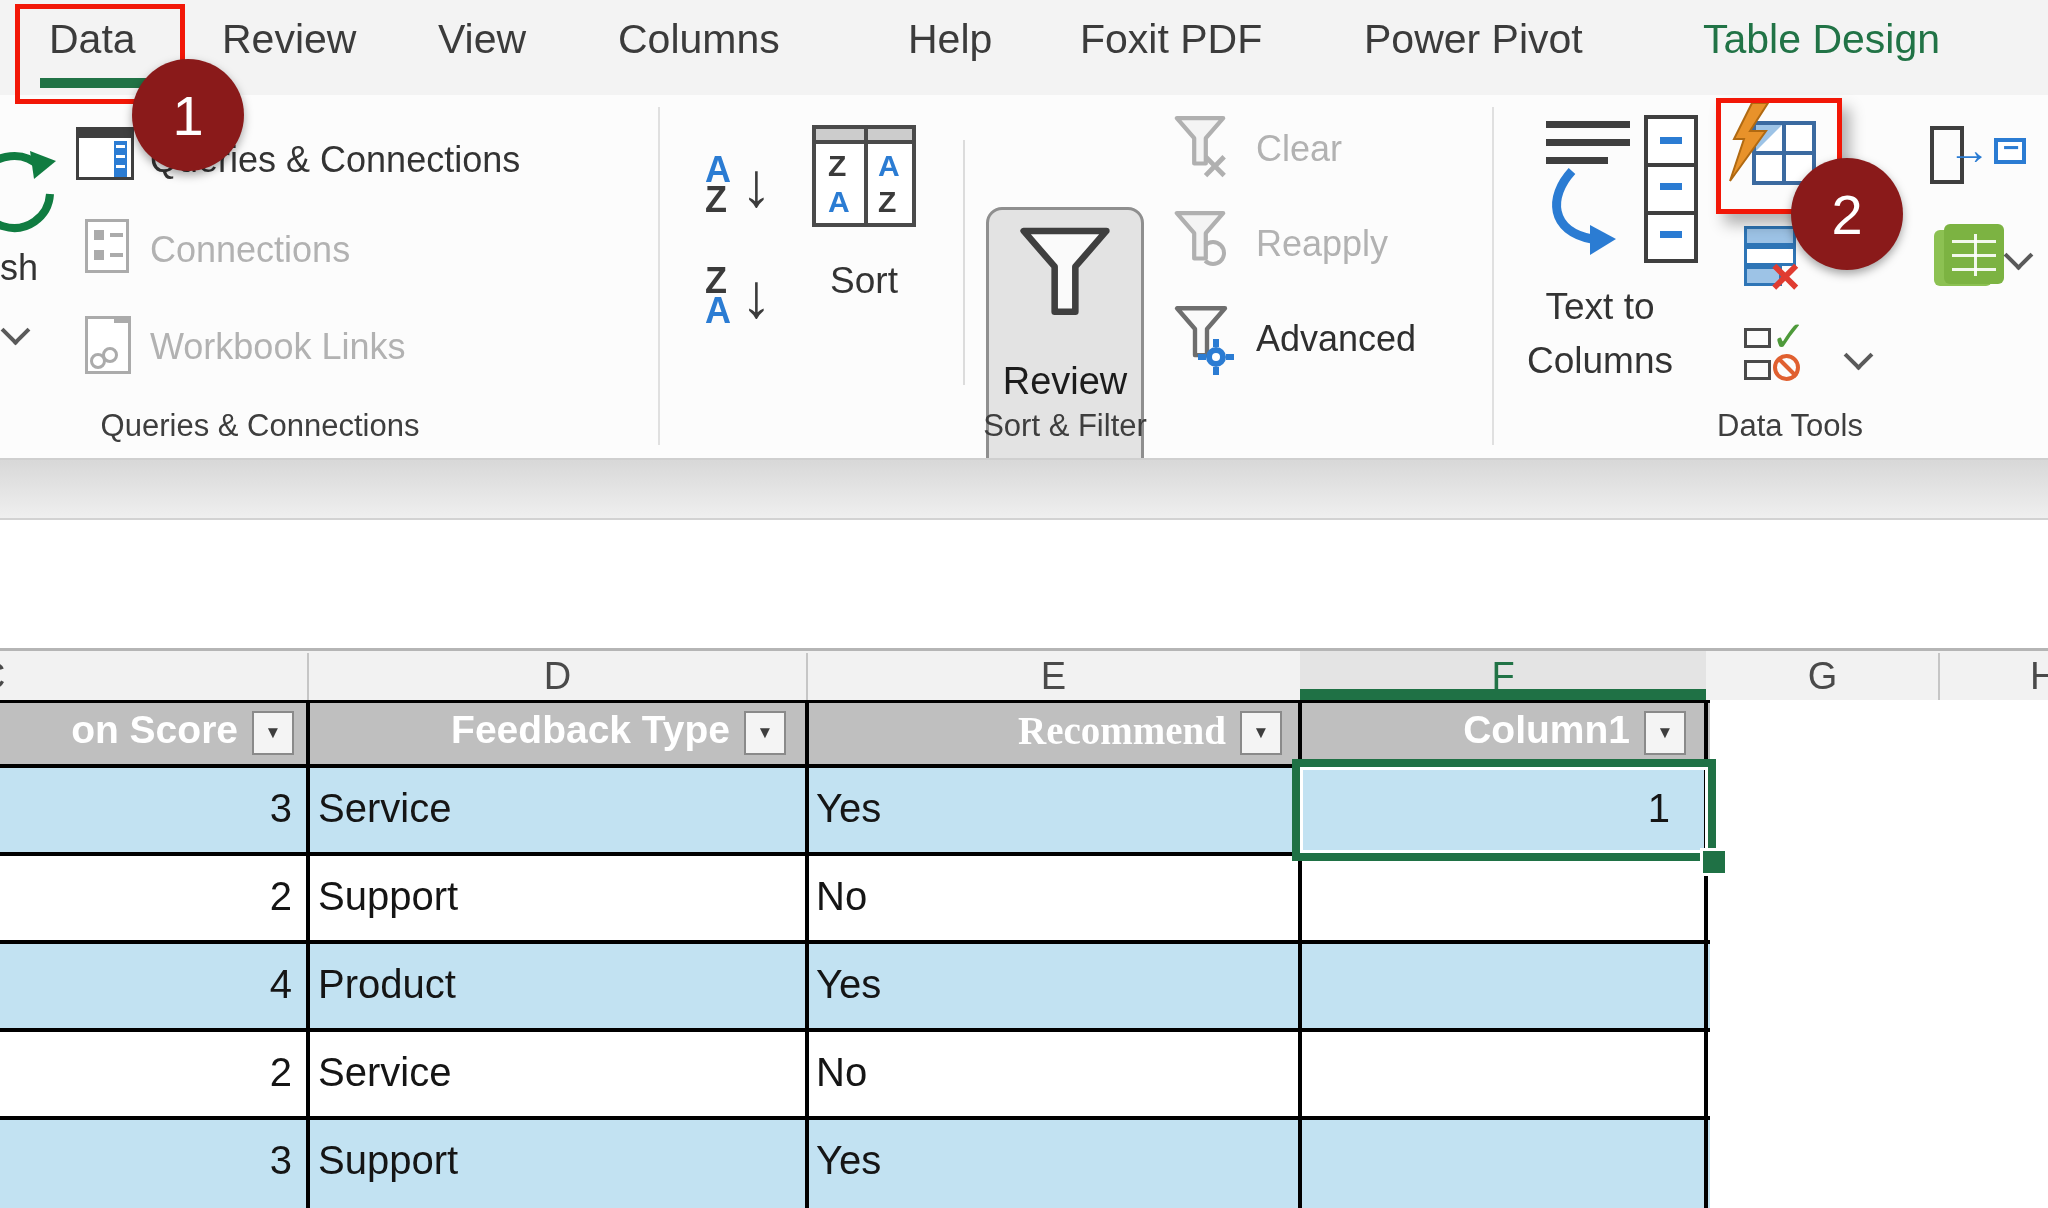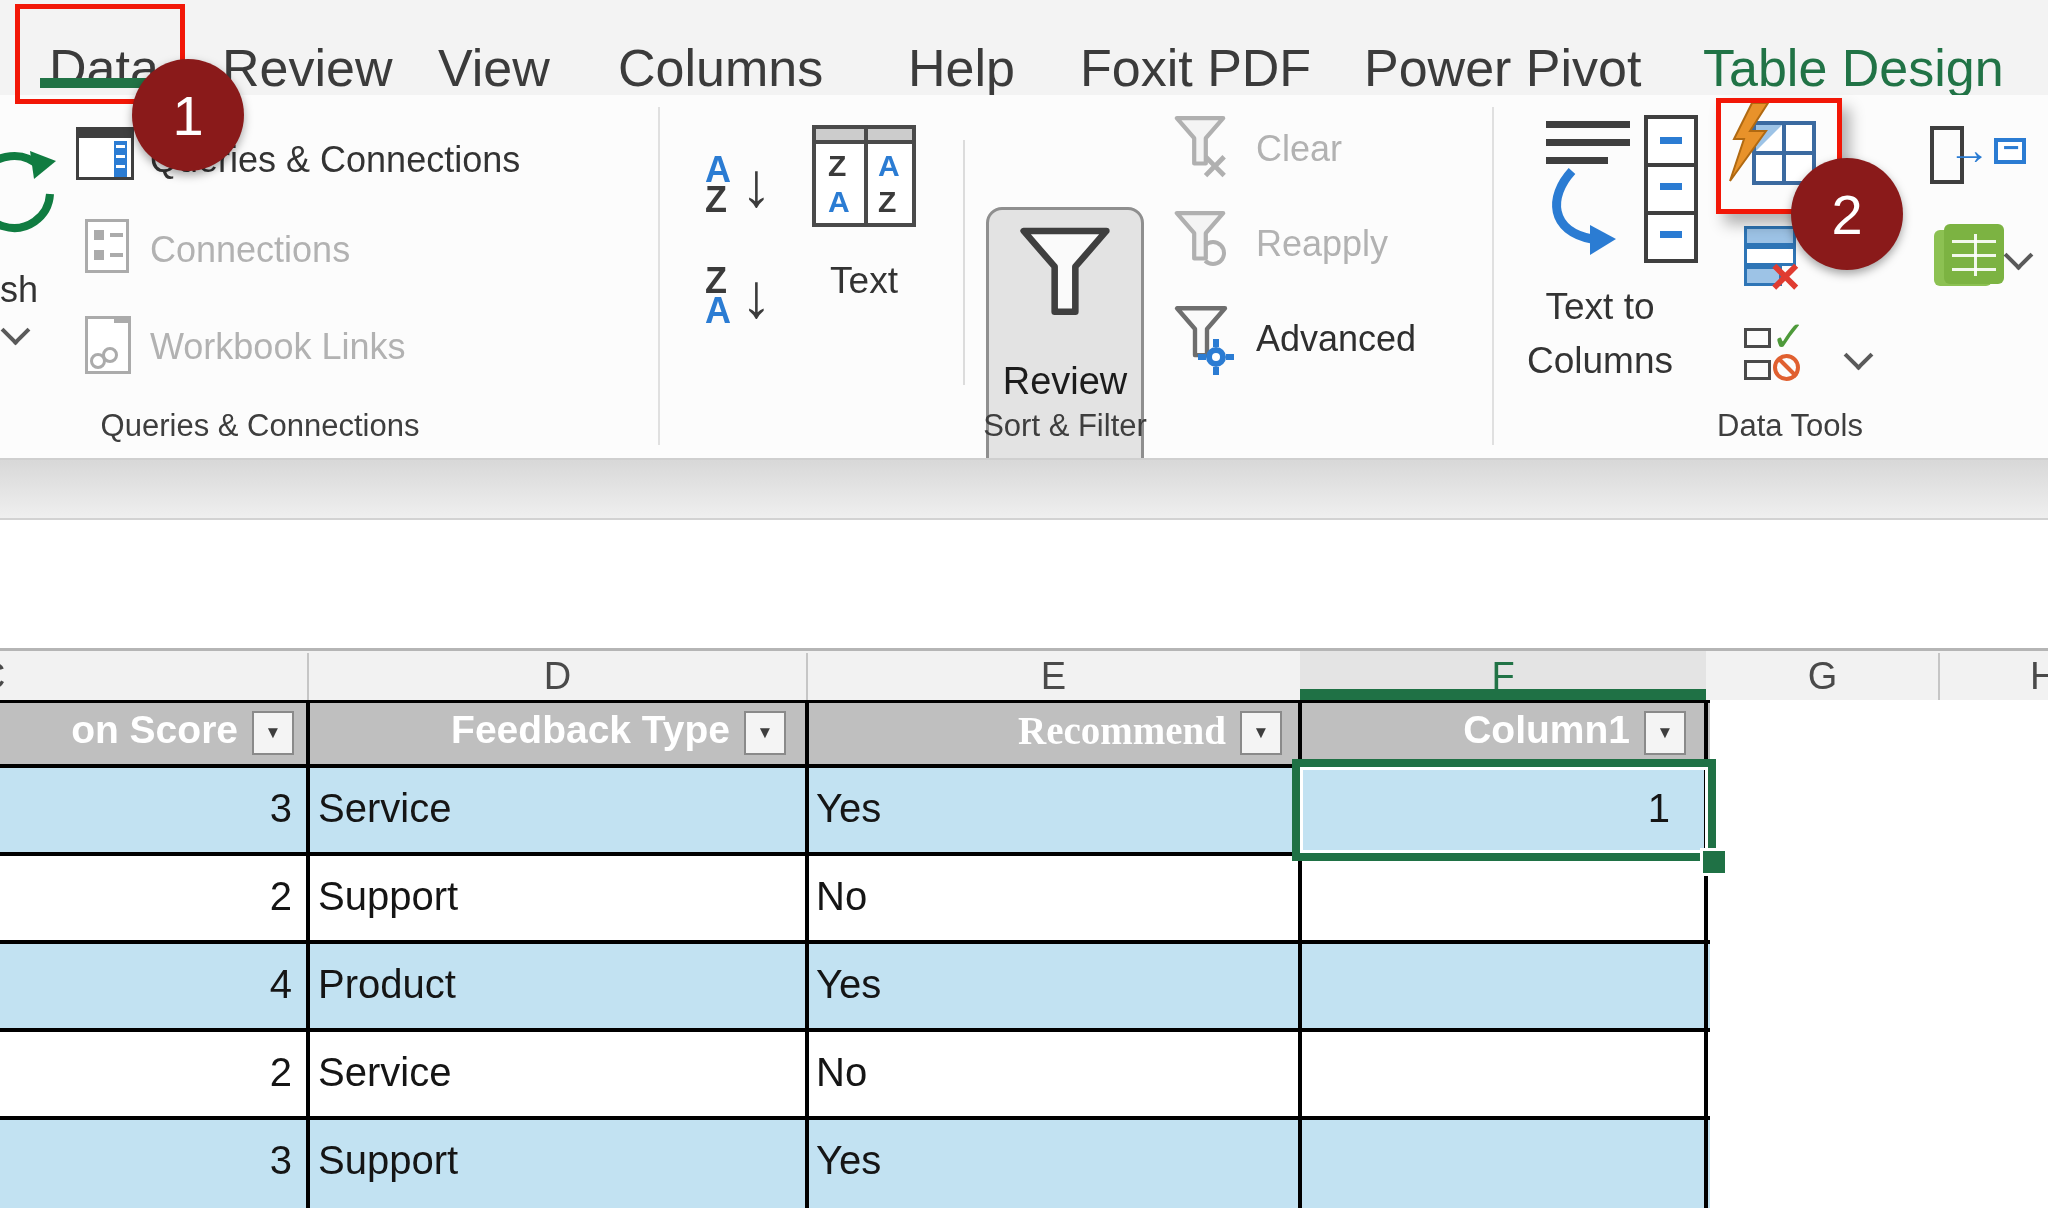--- a/index.html
+++ b/index.html
@@ -5,21 +5,21 @@
   :root{
     --c-band:#C2E2F2; --c-header:#BFBFBF; --c-selgreen:#1F7145; --c-tabgreen:#217346;
     --c-red:#F21707; --c-badge:#8A1A1A; --c-blue:#2B7CD3; --c-refresh:#107C41;
   }
   html,body{margin:0;padding:0;}
   body{width:2048px;height:1208px;position:relative;overflow:hidden;background:#fff;
        font-family:"Liberation Sans","DejaVu Sans",sans-serif;}
   .abs{position:absolute;}
   
   .tabbar{left:0;top:0;width:2048px;height:95px;background:#F3F3F3;border-bottom:2px solid #E2E2E2;}
-  .tab{top:38px;font-size:52px;color:#3b3b3b;white-space:nowrap;cursor:default;}
+  .tab{top:16px;font-size:41px;color:#3b3b3b;white-space:nowrap;cursor:default;}
   .tab.green{color:var(--c-tabgreen);}
   .data-underline{left:40px;top:78px;width:106px;height:10px;background:var(--c-tabgreen);z-index:41;}
   .redbox{border:5px solid var(--c-red);z-index:40;background:transparent;}
   .badge{width:112px;height:112px;border-radius:50%;background:var(--c-badge);z-index:50;
          color:#fff;font-size:56px;display:flex;align-items:center;justify-content:center;
          box-shadow:0 4px 10px rgba(0,0,0,0.35);}
   
   .ribbon{left:0;top:95px;width:2048px;height:363px;background:#FCFCFC;}
   .rb-label{font-size:36px;color:#333;white-space:nowrap;}
   .rb-label.disabled{color:#B2B2B2;}
@@ -73,21 +73,21 @@
 </div>
 <div class="abs data-underline"></div>
 <div class="abs redbox" style="left:15px;top:4px;width:160px;height:90px;"></div>
 
 <div class="abs ribbon">
 
   <svg class="abs" style="left:-40px;top:50px;width:98px;height:98px;" viewBox="0 0 98 98">
     <path d="M80 22 A36 36 0 1 0 90 49" fill="none" stroke="#107C41" stroke-width="8"></path>
     <polygon points="70,6 96,16 74,34" fill="#107C41"></polygon>
   </svg>
-  <span class="abs rb-label" style="left:0px;top:174px;">sh</span>
+  <span class="abs rb-label" style="left:0px;top:152px;">sh</span>
   <div class="abs chev" style="left:5px;top:225px;"></div>
 
   <div class="abs qc-icon" style="left:76px;top:32px;">
     <div class="top"></div>
     <div class="bluecol"></div>
     <div class="dash" style="top:15px;"></div>
     <div class="dash" style="top:25px;"></div>
     <div class="dash" style="top:35px;"></div>
   </div>
   <span class="abs rb-label" style="left:150px;top:44px;">Queries &amp; Connections</span>
@@ -123,21 +123,21 @@
 
   <div class="abs" style="left:812px;top:30px;width:104px;height:215px;">
     <div class="sort-icon abs" style="left:0;top:0;">
       <div class="hdr"></div>
       <div class="mid"></div>
       <span class="darkl" style="left:12px;top:22px;">Z</span>
       <span class="bluel" style="left:12px;top:58px;">A</span>
       <span class="bluel" style="left:62px;top:22px;">A</span>
       <span class="darkl" style="left:62px;top:58px;">Z</span>
     </div>
-    <span class="abs rb-label" style="left:0;top:135px;width:104px;text-align:center;font-size:37px;">Text</span>
+    <span class="abs rb-label" style="left:0;top:135px;width:104px;text-align:center;font-size:37px;">Sort</span>
   </div>
 
   <div class="abs vdiv-thin" style="left:963px;top:45px;height:245px;"></div>
 
   <div class="abs filter-btn">
     <svg class="abs" style="left:29px;top:15px;width:94px;height:104px;" viewBox="0 0 100 110">
       <path d="M6 6 H94 L61 44 V92 H39 V44 Z" fill="#FAFAFA" stroke="#3f3f3f" stroke-width="7" stroke-linejoin="round"></path>
     </svg>
     <span class="abs" style="left:0;top:150px;width:152px;text-align:center;font-size:38px;color:#1c1c1c;">Review</span>
   </div>

